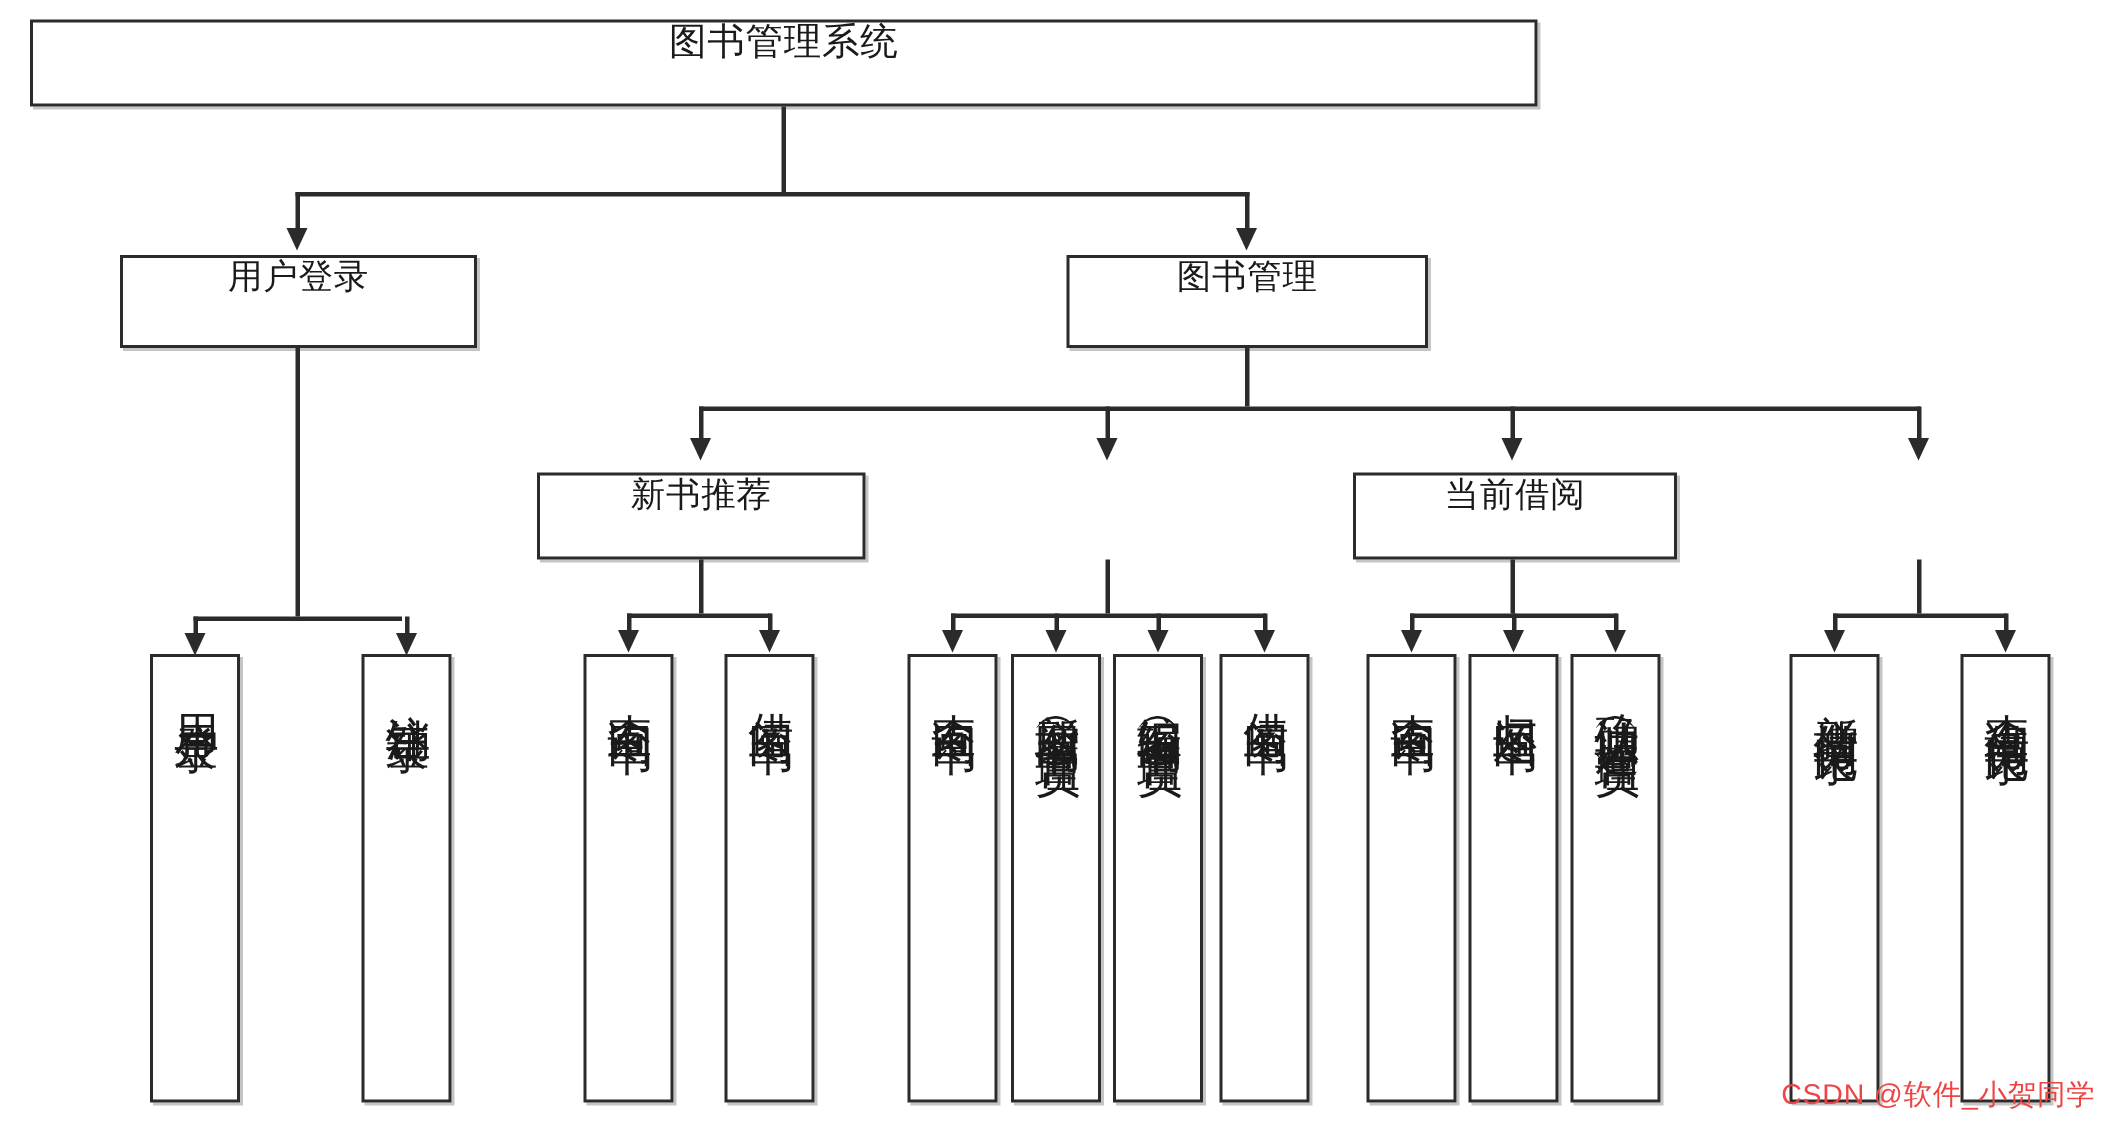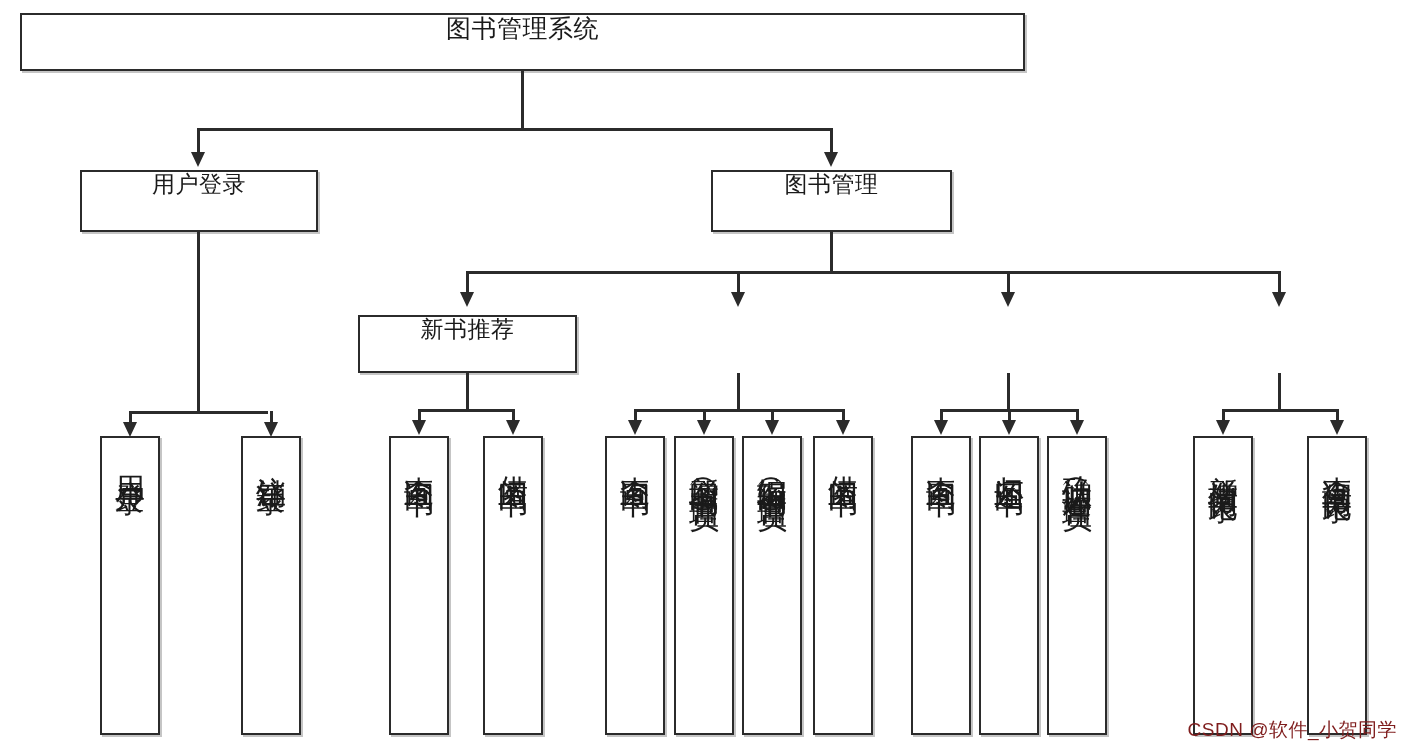--- a/index.html
+++ b/index.html
@@ -54,21 +54,21 @@
     border-left:7.5px solid transparent;
     border-right:7.5px solid transparent;
     border-top:15px solid #2b2b2b;
   }
 
   
   #watermark{
     position:absolute;
     right:8px;bottom:4px;
     font-size:19px;
-    color:#7f1d1d;
+    color:#ef4444;
     letter-spacing:.5px;
     white-space:nowrap;
     user-select:none;
   }
 </style>
 </head>
 <body>
 
 <div id="stage">
 
@@ -107,20 +107,23 @@
   <div class="vline" style="left:737px;top:271px;height:25px;"></div>
   <div class="arrow" style="left:731px;top:292px;"></div>
   <div class="vline" style="left:1007px;top:271px;height:25px;"></div>
   <div class="arrow" style="left:1001px;top:292px;"></div>
   <div class="vline" style="left:1278px;top:271px;height:25px;"></div>
   <div class="arrow" style="left:1272px;top:292px;"></div>
 
   <div class="box h" style="left:342px;top:315px;width:219px;height:58px;margin-left:16px;">
     <span class="lbl">新书推荐</span>
   </div>
+  <div class="box h" style="left:902px;top:315px;width:216px;height:58px;">
+    <span class="lbl">当前借阅</span>
+  </div>
 
   <div class="vline" style="left:466px;top:373px;height:36px;"></div>
   <div class="hline" style="left:418px;top:409px;width:96px;"></div>
   <div class="vline" style="left:418px;top:409px;height:18px;"></div>
   <div class="arrow" style="left:412px;top:420px;"></div>
   <div class="vline" style="left:512px;top:409px;height:18px;"></div>
   <div class="arrow" style="left:506px;top:420px;"></div>
 
   <div class="vline" style="left:737px;top:373px;height:36px;"></div>
   <div class="hline" style="left:634px;top:409px;width:210px;"></div>

